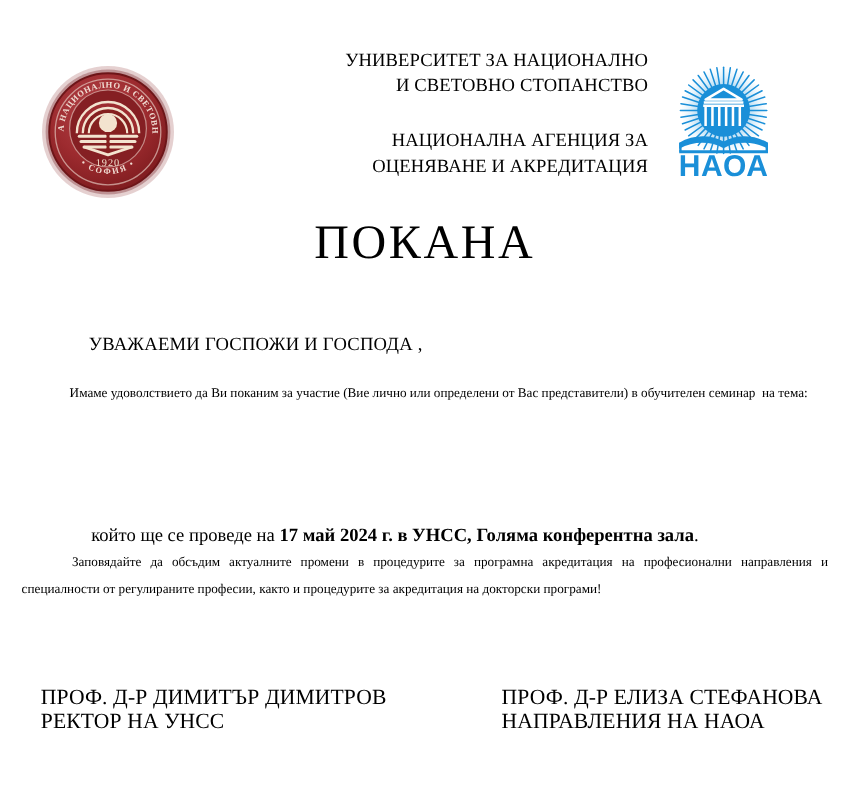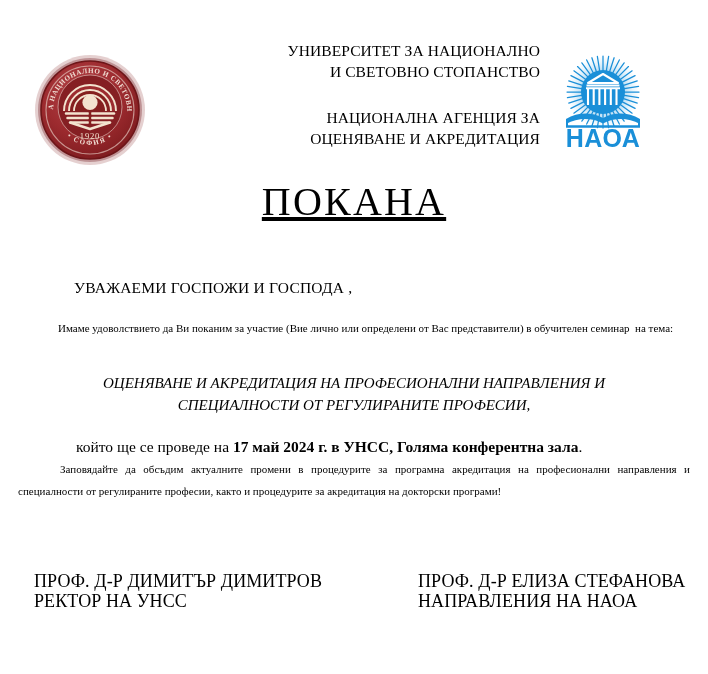--- a/index.html
+++ b/index.html
@@ -54,21 +54,20 @@
   .doc-title {
     position: absolute;
     left: 0;
     top: 178px;
     width: 708px;
     text-align: center;
     font-size: 40px;
     line-height: 48px;
     letter-spacing: 2.2px;
     font-weight: 400;
-    text-decoration: underline;
   }
 
   
   .salutation {
     position: absolute;
     left: 74px;
     top: 277px;
     font-size: 15.5px;
     line-height: 22px;
     letter-spacing: 0.2px;
@@ -274,24 +273,20 @@
     <span class="line">НАЦИОНАЛНА АГЕНЦИЯ ЗА</span>
     <span class="line">ОЦЕНЯВАНЕ И АКРЕДИТАЦИЯ</span>
   </div>
 
   <div class="doc-title">ПОКАНА</div>
 
   <div class="salutation">УВАЖАЕМИ ГОСПОЖИ И ГОСПОДА ,</div>
 
   <div class="para para-invite">Имаме удоволствието да Ви поканим за участие (Вие лично или определени от Вас представители) в обучителен семинар  на тема:</div>
 
-  <div class="topic">
-    <span class="line">ОЦЕНЯВАНЕ И АКРЕДИТАЦИЯ НА ПРОФЕСИОНАЛНИ НАПРАВЛЕНИЯ И</span>
-    <span class="line">СПЕЦИАЛНОСТИ ОТ РЕГУЛИРАНИТЕ ПРОФЕСИИ,</span>
-  </div>
 
   <div class="date-line"><span>който ще се проведе на </span><b>17 май 2024 г. в УНСС, Голяма конферентна зала</b><span>.</span></div>
 
   <div class="para para-welcome">Заповядайте да обсъдим актуалните промени в процедурите за програмна акредитация на професионални направления и специалности от регулираните професии, както и процедурите за акредитация на докторски програми!</div>
 
   <div class="sig sig-left">
     <span class="line">ПРОФ. Д-Р ДИМИТЪР ДИМИТРОВ</span>
     <span class="line">РЕКТОР НА УНСС</span>
   </div>
 

